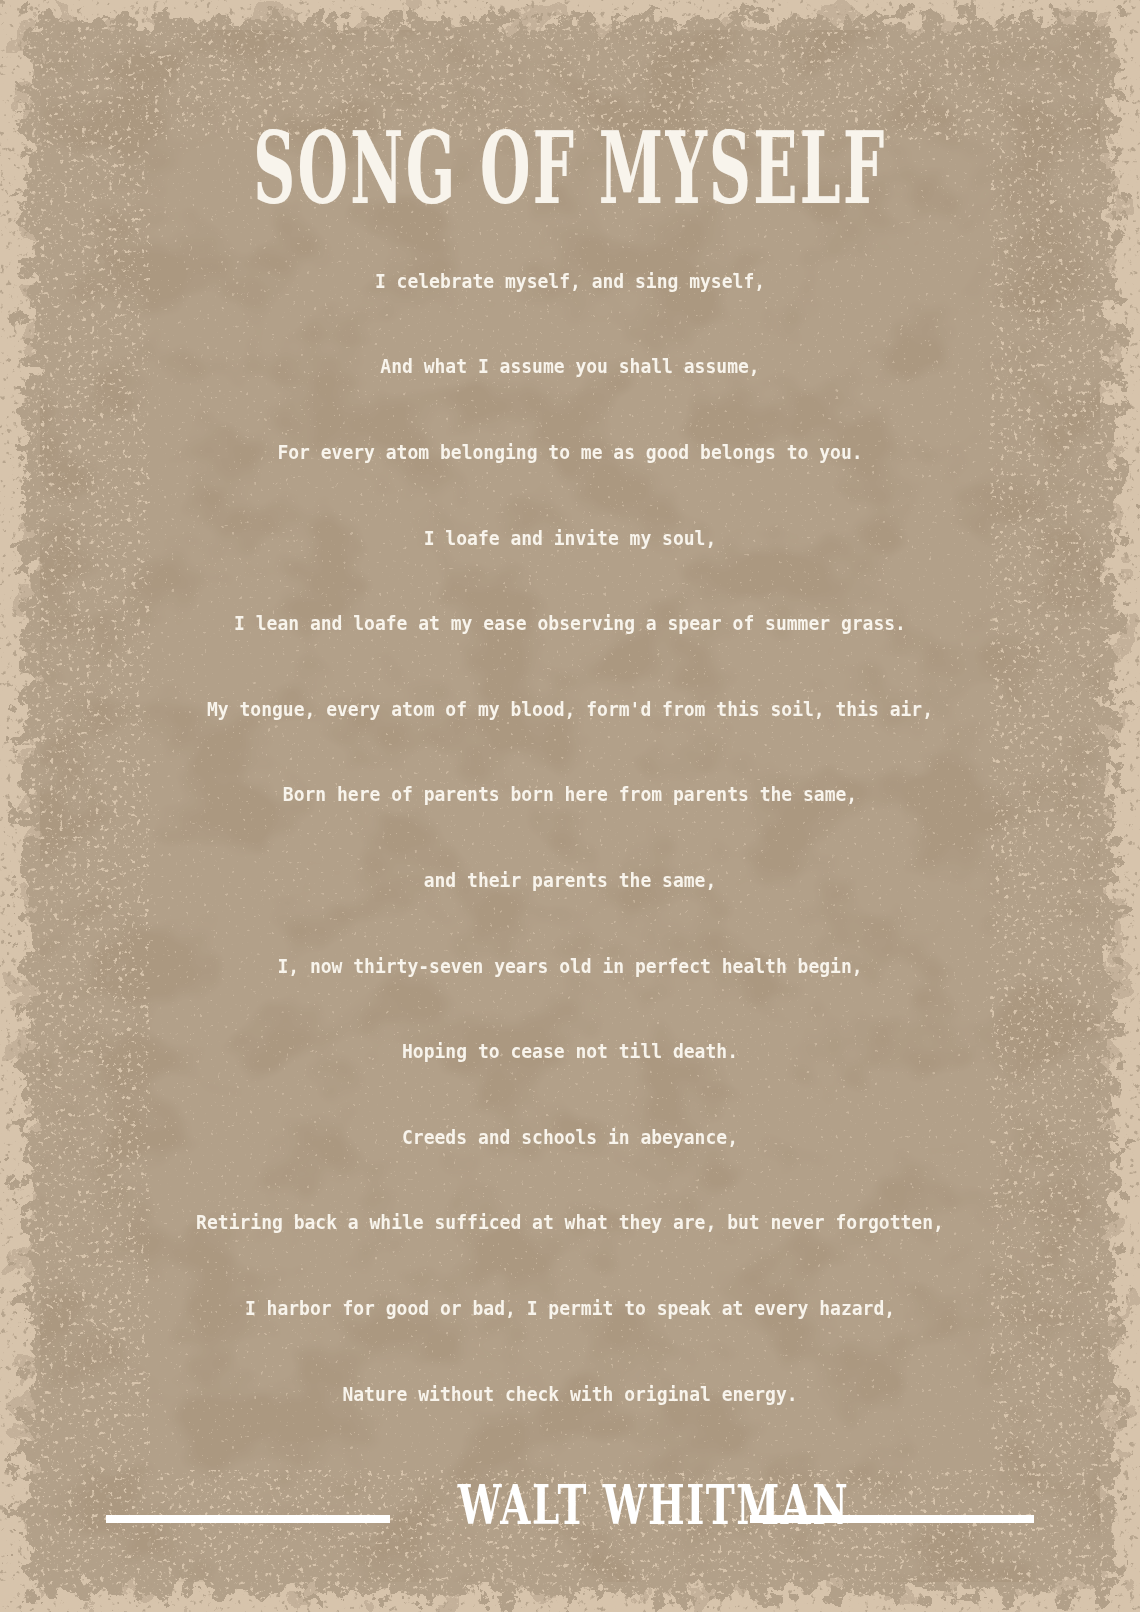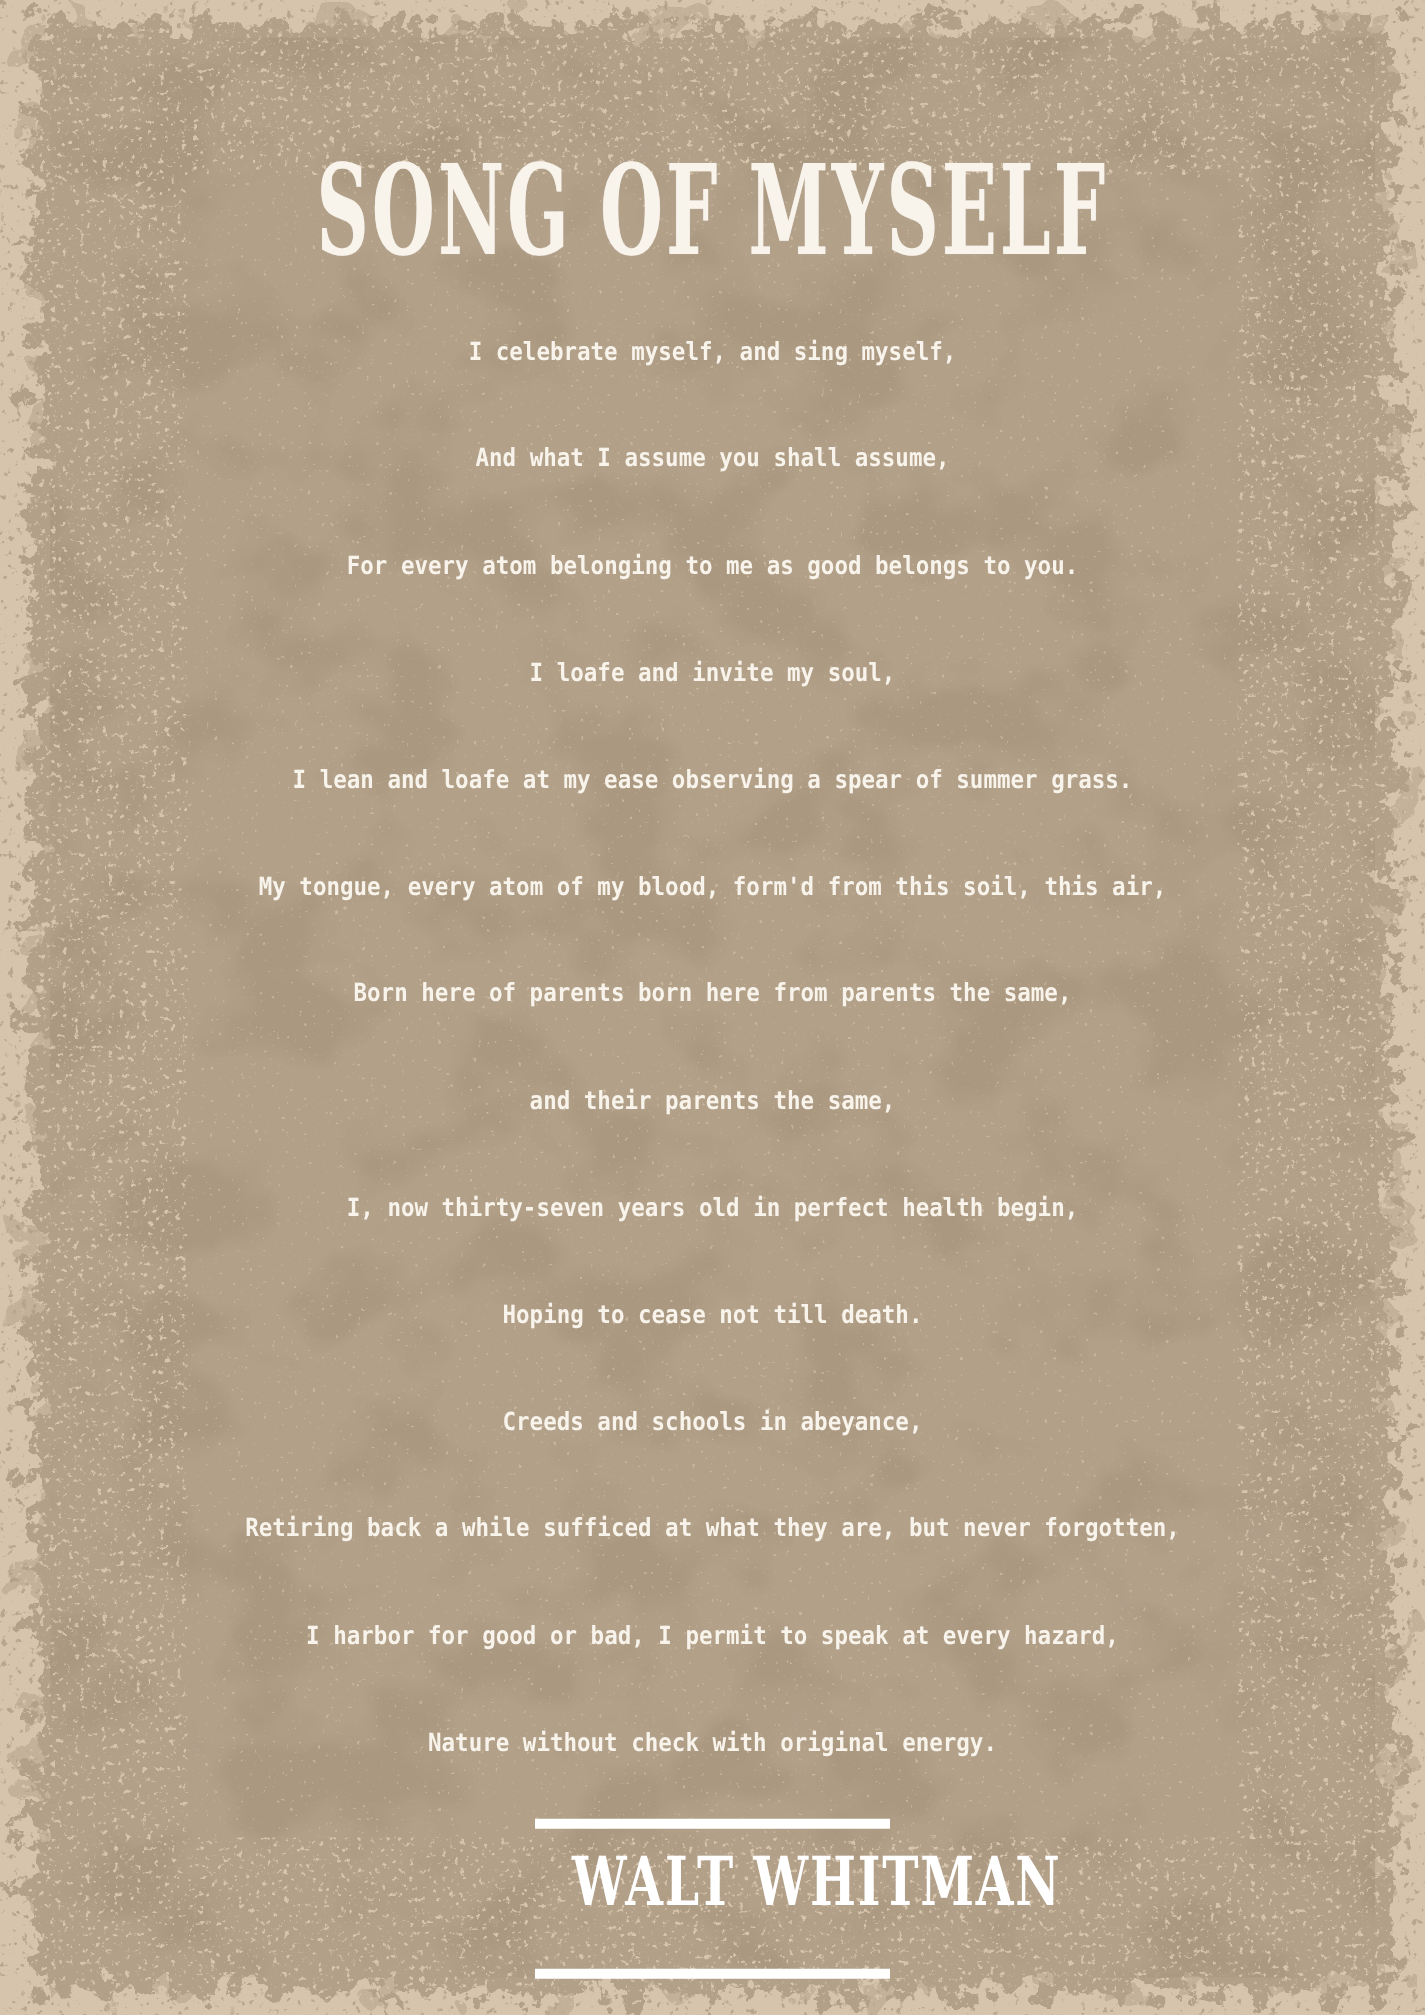--- a/index.html
+++ b/index.html
@@ -41,21 +41,21 @@
     height:85.6px;margin:0;
     display:flex;align-items:center;justify-content:center;
     font-family:"DejaVu Sans Mono","Liberation Mono",monospace;
     font-weight:bold;font-size:20px;
     color:var(--text);white-space:nowrap;
     transform:scaleX(.9);transform-origin:center;
   }
 
   .footer{
     top:1466px;height:78px;
-    display:flex;align-items:center;justify-content:center;gap:24px;flex-direction:column;
+    display:flex;align-items:center;justify-content:center;gap:24px;
   }
   .footer .rule{
     width:284px;height:8px;flex:none;
     background:var(--accent-white);
     transform:translateY(14px);
   }
   .footer h2{
     margin:0;width:312px;text-align:center;white-space:nowrap;
     font-family:"DejaVu Serif","Liberation Serif",serif;
     font-weight:bold;font-size:54px;letter-spacing:2px;

